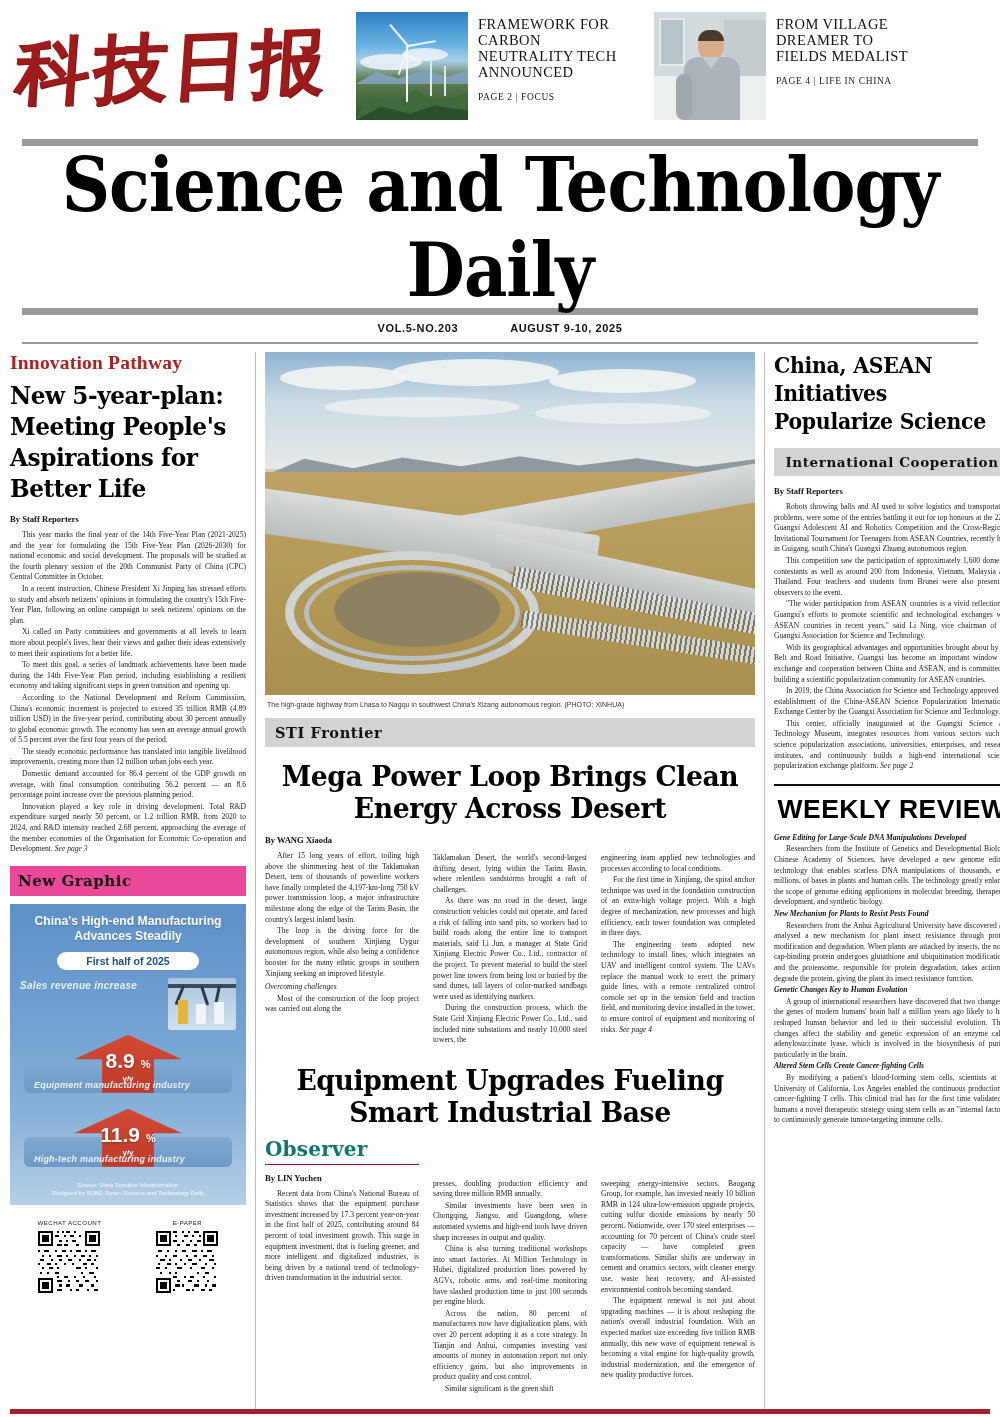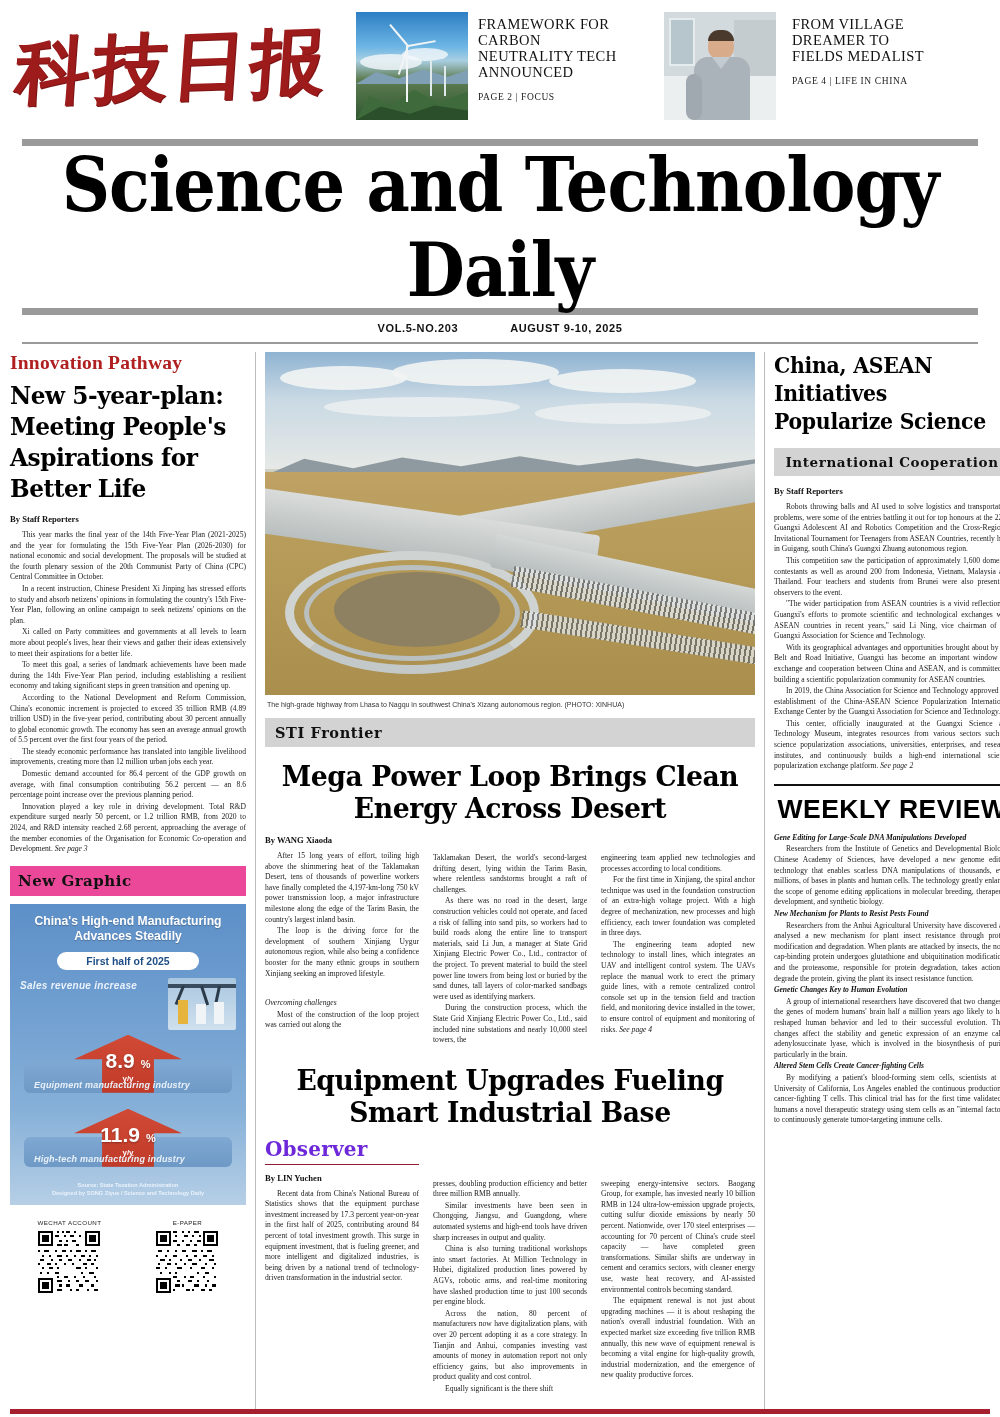--- a/index.html
+++ b/index.html
@@ -248,21 +248,21 @@
     font-size: 14.5px; letter-spacing: .6px; color: #111;
   }
   .headline-wide {
     font-family: "DejaVu Serif", serif; font-weight: 700;
     font-size: 28px; line-height: 32px; letter-spacing: -.4px;
     text-align: center; margin: 14px 0 10px 0; color: #000;
     transform: scaleX(.95);
   }
   .observer-head {
     font-family: "DejaVu Serif", serif; font-weight: 700;
-    font-size: 20px; color: #6d28d9; letter-spacing: .2px;
+    font-size: 20px; color: #0f766e; letter-spacing: .2px;
     border-bottom: 1.5px solid #8e1b2e; padding-bottom: 3px; margin-bottom: 8px;
   }
 
   
   .headline-r {
     font-family: "DejaVu Serif", serif; font-weight: 700;
     font-size: 21.5px; line-height: 28px; letter-spacing: -.3px; color:#000;
     transform: scaleX(.95); transform-origin: left center;
   }
   .subbar {
@@ -313,21 +313,21 @@
           <div class="bladeC"></div>
         <div class="mast2"></div>
           <div class="mast3"></div>
       </div>
       <div class="promo-text">
         <div class="promo-title">FRAMEWORK FOR CARBON NEUTRALITY TECH ANNOUNCED</div>
         <div class="promo-page">PAGE 2 | FOCUS</div>
       </div>
     </div>
 
-    <div class="promo" style="margin-left:38px;gap:6px;">
+    <div class="promo" style="margin-left:28px;">
       <div class="promo-thumb img-portrait">
         <div class="wall"></div>
           <div class="win"></div>
           <div class="cab"></div>
           <div class="bench"></div>
         <div class="body"></div>
           <div class="armL"></div>
           <div class="head"></div>
           <div class="hair"></div>
           <div class="collar"></div>
@@ -631,21 +631,21 @@
       <div class="section-bar">STI  Frontier</div>
 
       <div class="headline-wide">Mega Power Loop Brings Clean Energy Across Desert</div>
 
       <div style="display:grid;grid-template-columns:1fr 1fr 1fr;column-gap:14px;">
         <div>
           <div class="byline" style="margin-top:0;">By WANG Xiaoda</div>
           <div class="body-text">
             <p>After 15 long years of effort, toiling high above the shimmering heat of the Taklamakan Desert, tens of thousands of powerline workers have finally completed the 4,197-km-long 750 kV power transmission loop, a major infrastructure milestone along the edge of the Tarim Basin, the country's largest inland basin.</p>
             <p>The loop is the driving force for the development of southern Xinjiang Uygur autonomous region, while also being a confidence booster for the many ethnic groups in southern Xinjiang seeking an improved lifestyle.</p>
-            <p class="noind" style="font-style:italic;margin-top:19px;">Overcoming challenges</p>
+            <p class="noind" style="font-style:italic;margin-top:3px;">Overcoming challenges</p>
             <p>Most of the construction of the loop project was carried out along the</p>
           </div>
         </div>
         <div style="padding-top:18px;">
           <div class="body-text">
             <p class="noind">Taklamakan Desert, the world's second-largest drifting desert, lying within the Tarim Basin, where relentless sandstorms brought a raft of challenges.</p>
             <p>As there was no road in the desert, large construction vehicles could not operate, and faced a risk of falling into sand pits, so workers had to build roads along the entire line to transport materials, said Li Jun, a manager at State Grid Xinjiang Electric Power Co., Ltd., contractor of the project. To prevent material to build the steel power line towers from being lost or buried by the sand dunes, tall layers of color-marked sandbags were used as identifying markers.</p>
             <p>During the construction process, which the State Grid Xinjiang Electric Power Co., Ltd., said included nine substations and nearly 10,000 steel towers, the</p>
           </div>
         </div>
@@ -666,25 +666,25 @@
       <div style="display:grid;grid-template-columns:1fr 1fr 1fr;column-gap:14px;">
         <div>
           <div class="observer-head">Observer</div>
           <div class="byline" style="margin-top:0;">By LIN Yuchen</div>
           <div class="body-text">
             <p>Recent data from China's National Bureau of Statistics shows that the equipment purchase investment increased by 17.3 percent year-on-year in the first half of 2025, contributing around 84 percent of total investment growth. This surge in equipment investment, that is fueling greener, and more intelligent and digitalized industries, is being driven by a national trend of technology-driven transformation in the industrial sector.</p>
           </div>
         </div>
         <div style="padding-top:42px;">
           <div class="body-text">
-            <p class="noind">presses, doubling production efficiency and better three million RMB annually.</p>
+            <p class="noind">presses, doubling production efficiency and saving three million RMB annually.</p>
             <p>Similar investments have been seen in Chongqing, Jiangsu, and Guangdong, where automated systems and high-end tools have driven sharp increases in output and quality.</p>
             <p>China is also turning traditional workshops into smart factories. At Million Technology in Hubei, digitalized production lines powered by AGVs, robotic arms, and real-time monitoring have slashed production time to just 100 seconds per engine block.</p>
             <p>Across the nation, 80 percent of manufacturers now have digitalization plans, with over 20 percent adopting it as a core strategy. In Tianjin and Anhui, companies investing vast amounts of money in automation report not only efficiency gains, but also improvements in product quality and cost control.</p>
-            <p>Equally significant is the there shift</p>
+            <p>Similar significant is the green shift</p>
           </div>
         </div>
         <div style="padding-top:42px;">
           <div class="body-text">
             <p class="noind">sweeping energy-intensive sectors. Baogang Group, for example, has invested nearly 10 billion RMB in 124 ultra-low-emission upgrade projects, cutting sulfur dioxide emissions by nearly 50 percent. Nationwide, over 170 steel enterprises — accounting for 70 percent of China's crude steel capacity — have completed green transformations. Similar shifts are underway in cement and ceramics sectors, with cleaner energy use, waste heat recovery, and AI-assisted environmental controls becoming standard.</p>
             <p>The equipment renewal is not just about upgrading machines — it is about reshaping the nation's overall industrial foundation. With an expected market size exceeding five trillion RMB annually, this new wave of equipment renewal is becoming a vital engine for high-quality growth, industrial modernization, and the emergence of new quality productive forces.</p>
           </div>
         </div>
       </div>
 

